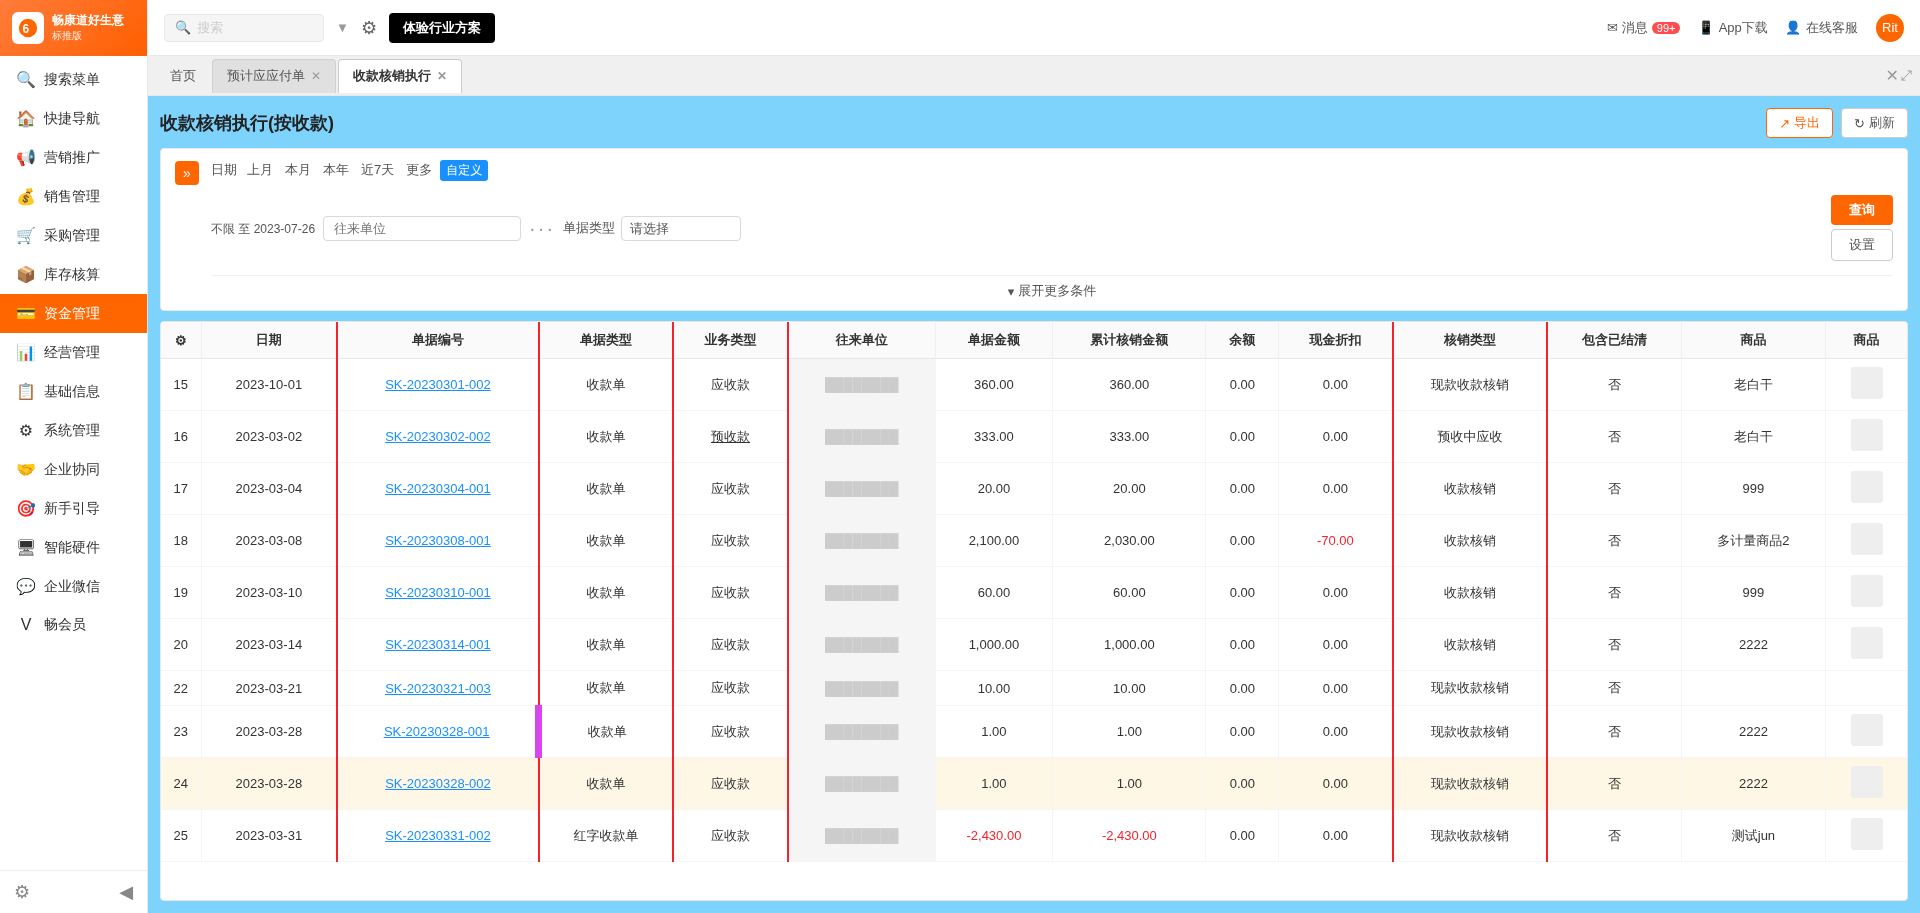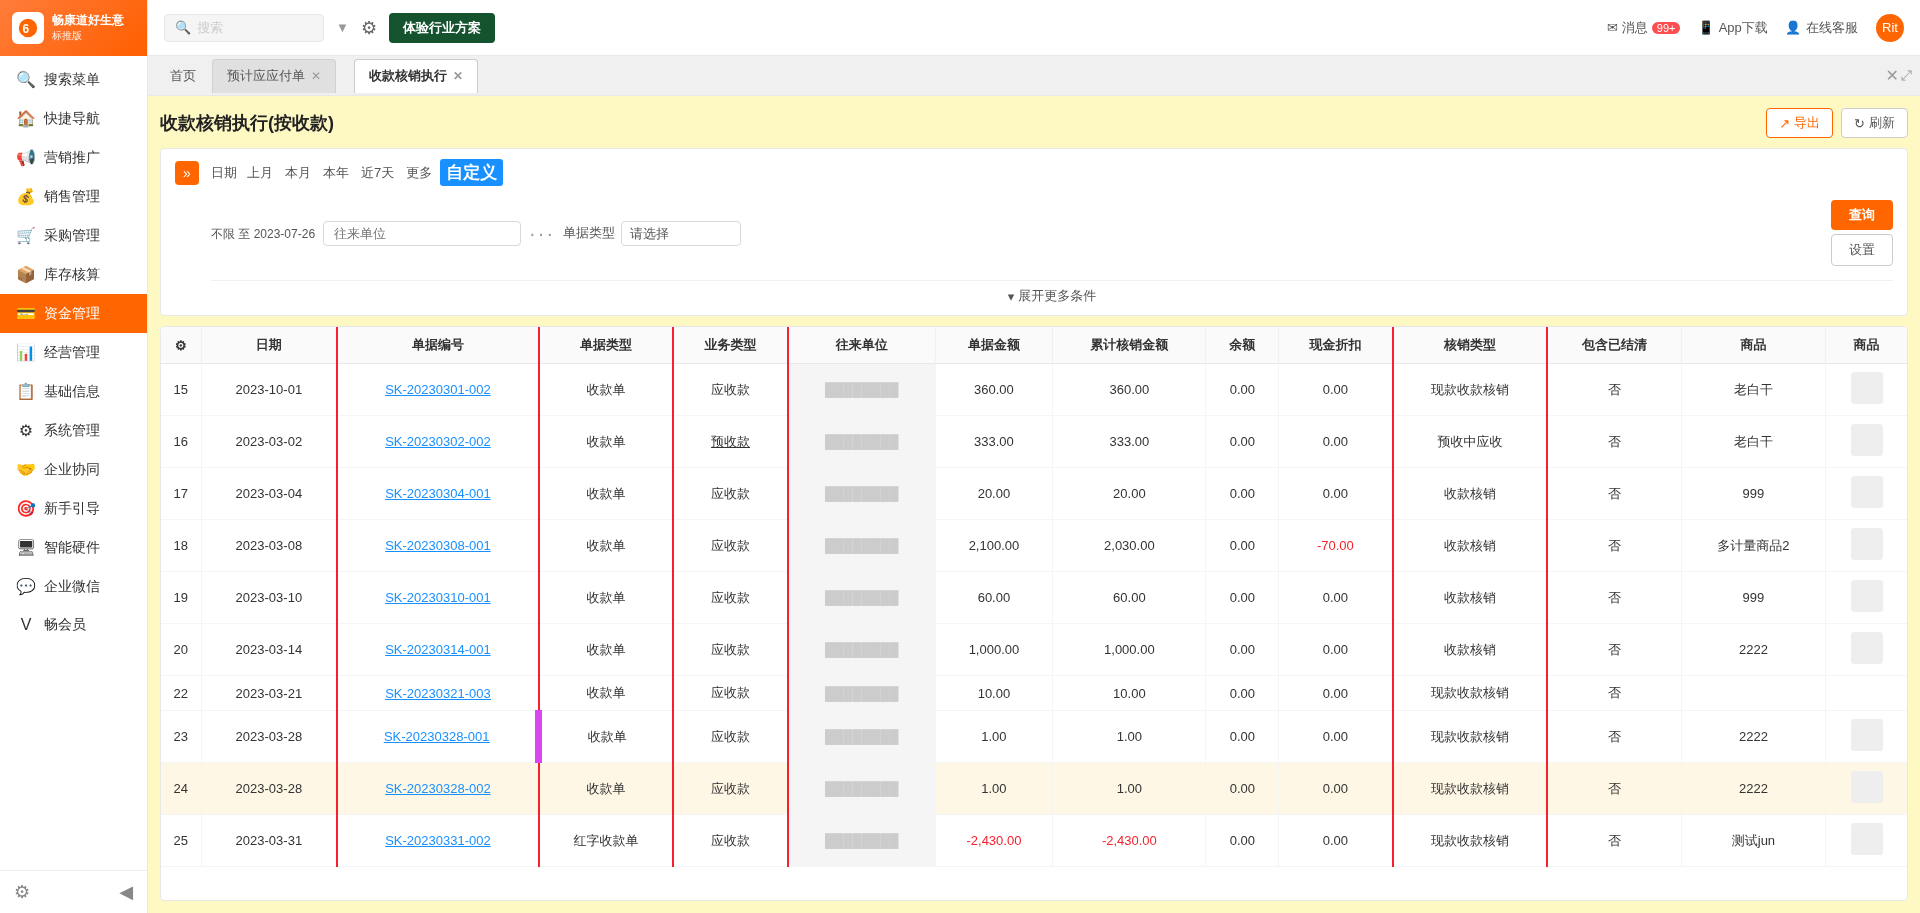--- a/index.html
+++ b/index.html
@@ -83,21 +83,21 @@
     .topbar-dropdown {
       display: flex;
       align-items: center;
       gap: 4px;
       cursor: pointer;
       color: #666;
       font-size: 13px;
     }
     .topbar-gear { cursor: pointer; color: #666; font-size: 18px; }
     .topbar-trial {
-      background: #14532d;
+      background: #000000;
       color: #fff;
       border: none;
       border-radius: 4px;
       padding: 6px 14px;
       cursor: pointer;
       font-size: 13px;
       font-weight: bold;
     }
     .topbar-spacer { flex: 1; }
     .topbar-actions { display: flex; align-items: center; gap: 18px; color: #555; font-size: 13px; }
@@ -141,29 +141,28 @@
       background: #e0e0e0;
       border: 1px solid #d0d0d0;
       border-bottom: none;
       height: 34px;
     }
     .tab.active {
       background: #fff;
       color: #333;
       border-color: #ccc;
       font-weight: bold;
-      margin-left: 16px;
     }
     .tab .tab-close { color: #999; font-size: 12px; cursor: pointer; }
     .tab-home { background: transparent; border: none; color: #555; }
     .tabs-close-btn { margin-left: auto; color: #999; cursor: pointer; font-size: 16px; }
     .tabs-expand-btn { color: #999; cursor: pointer; font-size: 14px; }
 
     
-    .content { flex: 1; display: flex; flex-direction: column; overflow: hidden; background: #fef9c3; padding: 12px; }
+    .content { flex: 1; display: flex; flex-direction: column; overflow: hidden; background: #7dd3fc; padding: 12px; }
     .page-header {
       display: flex;
       align-items: center;
       justify-content: space-between;
       margin-bottom: 10px;
     }
     .page-title { font-size: 18px; font-weight: bold; color: #222; }
     .page-actions { display: flex; gap: 8px; }
     .btn-export {
       display: flex; align-items: center; gap: 4px;
@@ -205,22 +204,21 @@
     .filter-fields { flex: 1; display: flex; flex-wrap: wrap; align-items: center; gap: 10px; }
     .filter-group { display: flex; align-items: center; gap: 6px; }
     .filter-label { color: #555; font-size: 13px; white-space: nowrap; }
     .date-btns { display: flex; gap: 4px; align-items: center; }
     .date-btn { background: none; border: none; color: #555; cursor: pointer; font-size: 13px; padding: 2px 4px; }
     .date-btn.custom {
       background: #1890ff;
       color: #fff;
       border-radius: 3px;
       padding: 2px 6px;
-      font-size: 17px;
-      font-weight: bold;
+      font-size: 12px;
     }
     .filter-date-range { color: #555; font-size: 12px; margin-top: 2px; }
     .filter-input {
       border: 1px solid #d9d9d9;
       border-radius: 4px;
       padding: 4px 10px;
       font-size: 13px;
       min-width: 160px;
       color: #999;
     }

